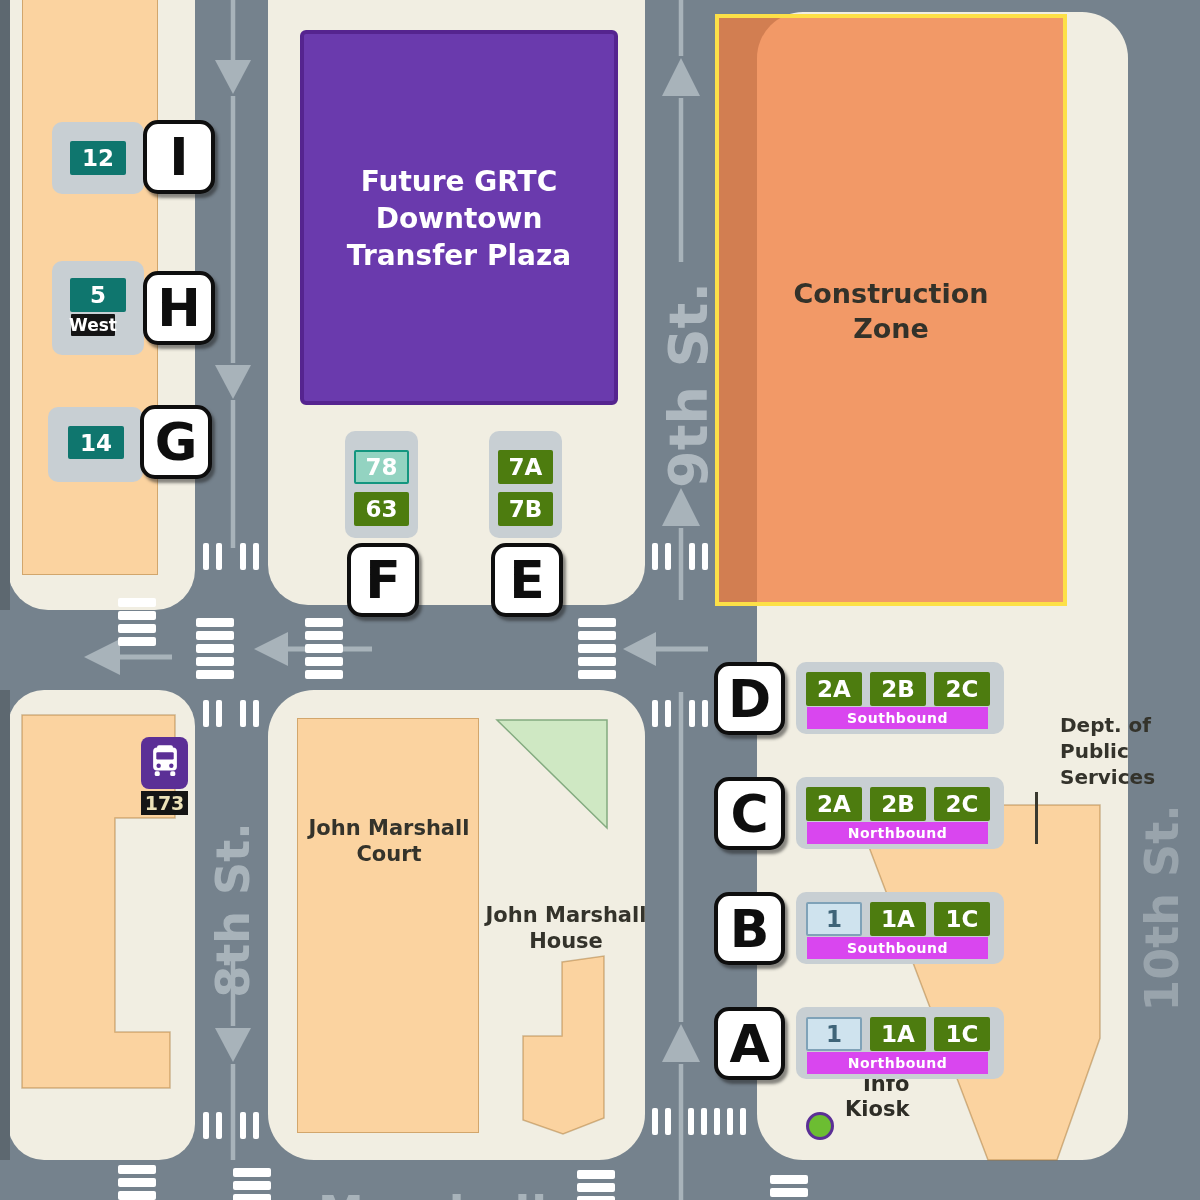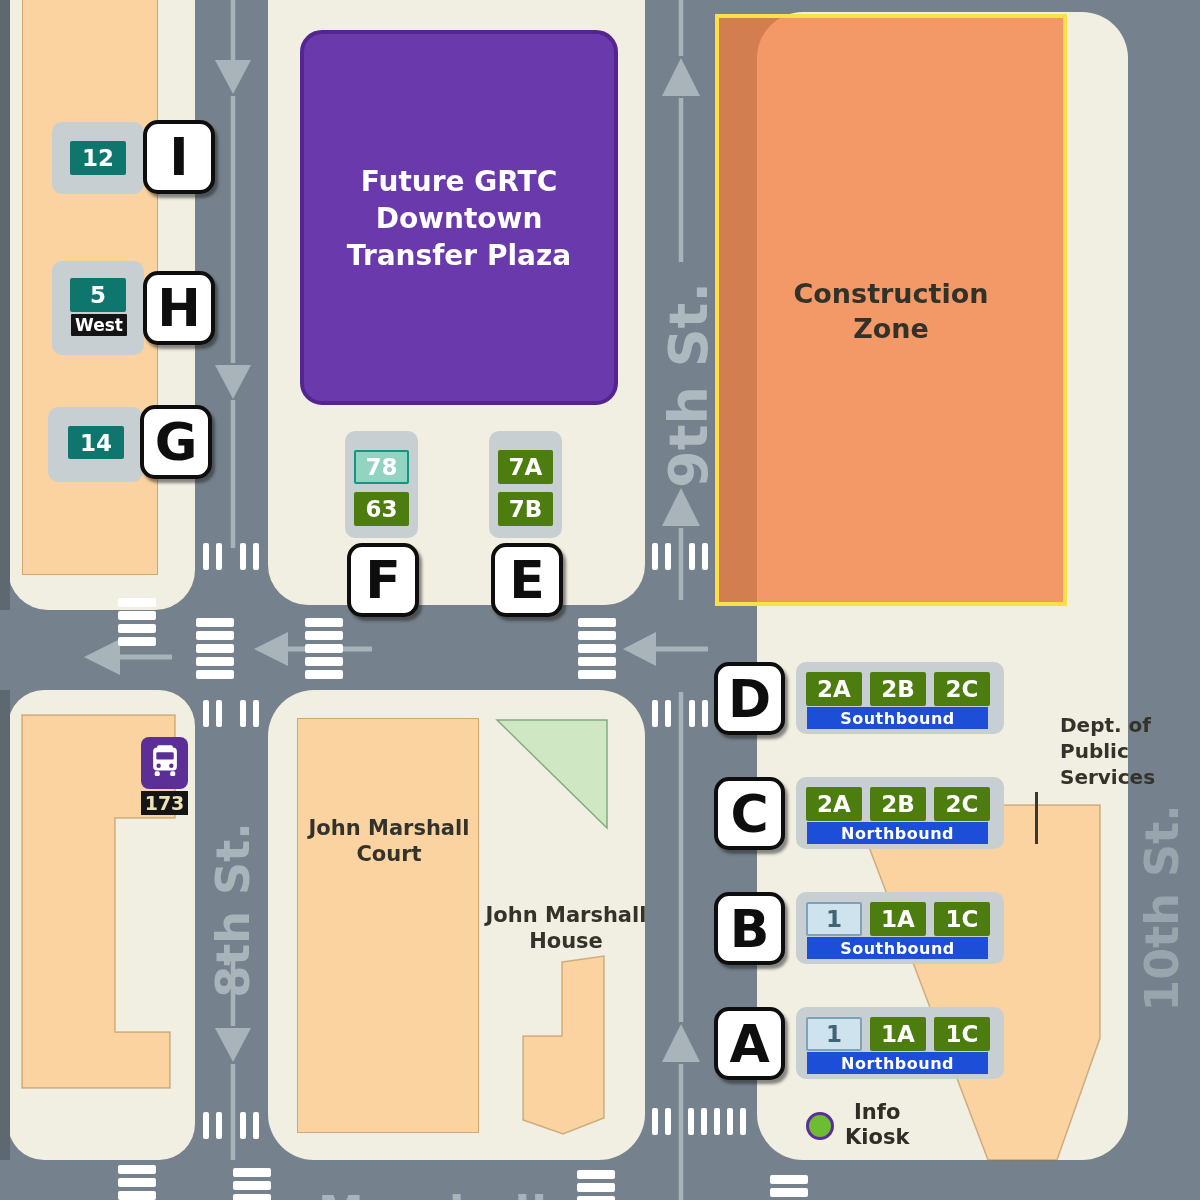--- a/index.html
+++ b/index.html
@@ -16,25 +16,25 @@
   .badge{position:absolute;display:flex;align-items:center;justify-content:center;
          font-weight:bold;font-size:23px;color:#fff;border-radius:2px;z-index:6;box-sizing:border-box;}
   .badge.blue{background:#0f766e;}
   .badge.teal{background:#4d7c0f;}
   .badge.teal-light{background:#93d3c1;border:2px solid #13967f;}
   .badge.lightblue{background:#cfe3ee;border:2px solid #7fa2b8;color:#3f6478;}
   .badge.west{background:#141414;font-size:17px;border-radius:1px;}
   .stopbox{position:absolute;background:#ffffff;border:4px solid #0e0e0e;border-radius:15px;
            display:flex;align-items:center;justify-content:center;font-size:52px;font-weight:bold;
            color:#0e0e0e;box-shadow:3px 4px 3px rgba(30,30,30,.5);z-index:7;box-sizing:border-box;}
-  .banner{position:absolute;background:#1d4ed8;color:#ffffff;font-weight:bold;font-size:16px;
+  .banner{position:absolute;background:#d946ef;color:#ffffff;font-weight:bold;font-size:14px;
           display:flex;align-items:center;justify-content:center;letter-spacing:.5px;z-index:6;}
   .layer{position:absolute;left:0;top:0;z-index:2;}
   #plaza{position:absolute;left:300px;top:30px;width:318px;height:375px;background:#6a3aad;
-         border:4px solid #55248f;border-radius:22px;z-index:3;box-sizing:border-box;}
+         border:4px solid #55248f;border-radius:6px;z-index:3;box-sizing:border-box;}
   #plaza .lbl{margin-top:130px;text-align:center;color:#ffffff;font-weight:bold;font-size:28px;line-height:1.32;}
   #construction{position:absolute;left:715px;top:14px;width:352px;height:592px;
          background:rgba(242,124,62,.75);border:4px solid #fde047;z-index:3;box-sizing:border-box;}
   #construction .lbl{margin-top:258px;text-align:center;color:#33322a;font-weight:bold;font-size:27px;line-height:1.3;}
   .darkstrip{position:absolute;background:#5d6870;z-index:2;}
   #bus-sign-box{position:absolute;left:141px;top:737px;width:47px;height:52px;background:#5b2f96;
           border-radius:8px;z-index:6;display:flex;align-items:center;justify-content:center;}
   #bus-sign-plate{position:absolute;left:141px;top:791px;width:47px;height:24px;background:#151515;
           color:#ece2b8;font-weight:bold;font-size:19px;display:flex;align-items:center;justify-content:center;z-index:6;}
   #kiosk-dot{position:absolute;left:806px;top:1112px;width:28px;height:28px;border-radius:50%;
@@ -178,21 +178,21 @@
 Public
 Services</div>
   <div class="pointer-line" style="left:1035px;top:792px;width:3px;height:52px;"></div>
 
   <div class="cont" style="left:52px;top:122px;width:92px;height:72px;"></div>
   <div class="badge blue" style="left:70px;top:141px;width:56px;height:34px;">12</div>
   <div class="stopbox" style="left:143px;top:120px;width:72px;height:74px;">I</div>
 
   <div class="cont" style="left:52px;top:261px;width:92px;height:94px;"></div>
   <div class="badge blue" style="left:70px;top:278px;width:56px;height:34px;">5</div>
-  <div class="badge west" style="left:71px;top:314px;width:56px;height:22px;">West</div>
+  <div class="badge west" style="left:71px;top:314px;width:44px;height:22px;">West</div>
   <div class="stopbox" style="left:143px;top:271px;width:72px;height:74px;">H</div>
 
   <div class="cont" style="left:48px;top:407px;width:95px;height:75px;"></div>
   <div class="badge blue" style="left:68px;top:426px;width:56px;height:33px;">14</div>
   <div class="stopbox" style="left:140px;top:405px;width:72px;height:74px;">G</div>
 
   <div class="cont" style="left:345px;top:431px;width:73px;height:107px;"></div>
   <div class="badge teal-light" style="left:354px;top:450px;width:55px;height:34px;">78</div>
   <div class="badge teal" style="left:354px;top:492px;width:55px;height:34px;">63</div>
   <div class="stopbox" style="left:347px;top:543px;width:72px;height:74px;">F</div>
@@ -239,16 +239,16 @@
         <circle cx="8" cy="15" r="1.4" fill="#5b2f96"></circle>
         <circle cx="16" cy="15" r="1.4" fill="#5b2f96"></circle>
         <rect x="5.5" y="18.5" width="3.2" height="3" rx="1" fill="#ffffff"></rect>
         <rect x="15.3" y="18.5" width="3.2" height="3" rx="1" fill="#ffffff"></rect>
       </svg>
     </span>
   </div>
   <div id="bus-sign-plate">173</div>
 
   <div id="kiosk-dot"></div>
-  <div class="bl prelines" style="left:845px;top:1100px;text-align:center;font-size:21px;line-height:1.18;color:#2e2d26;">Info
+  <div class="bl prelines" style="left:845px;top:1072px;text-align:right;font-size:21px;line-height:1.18;color:#2e2d26;">Info
 Kiosk</div>
 
 </div>
 
 </body></html>

